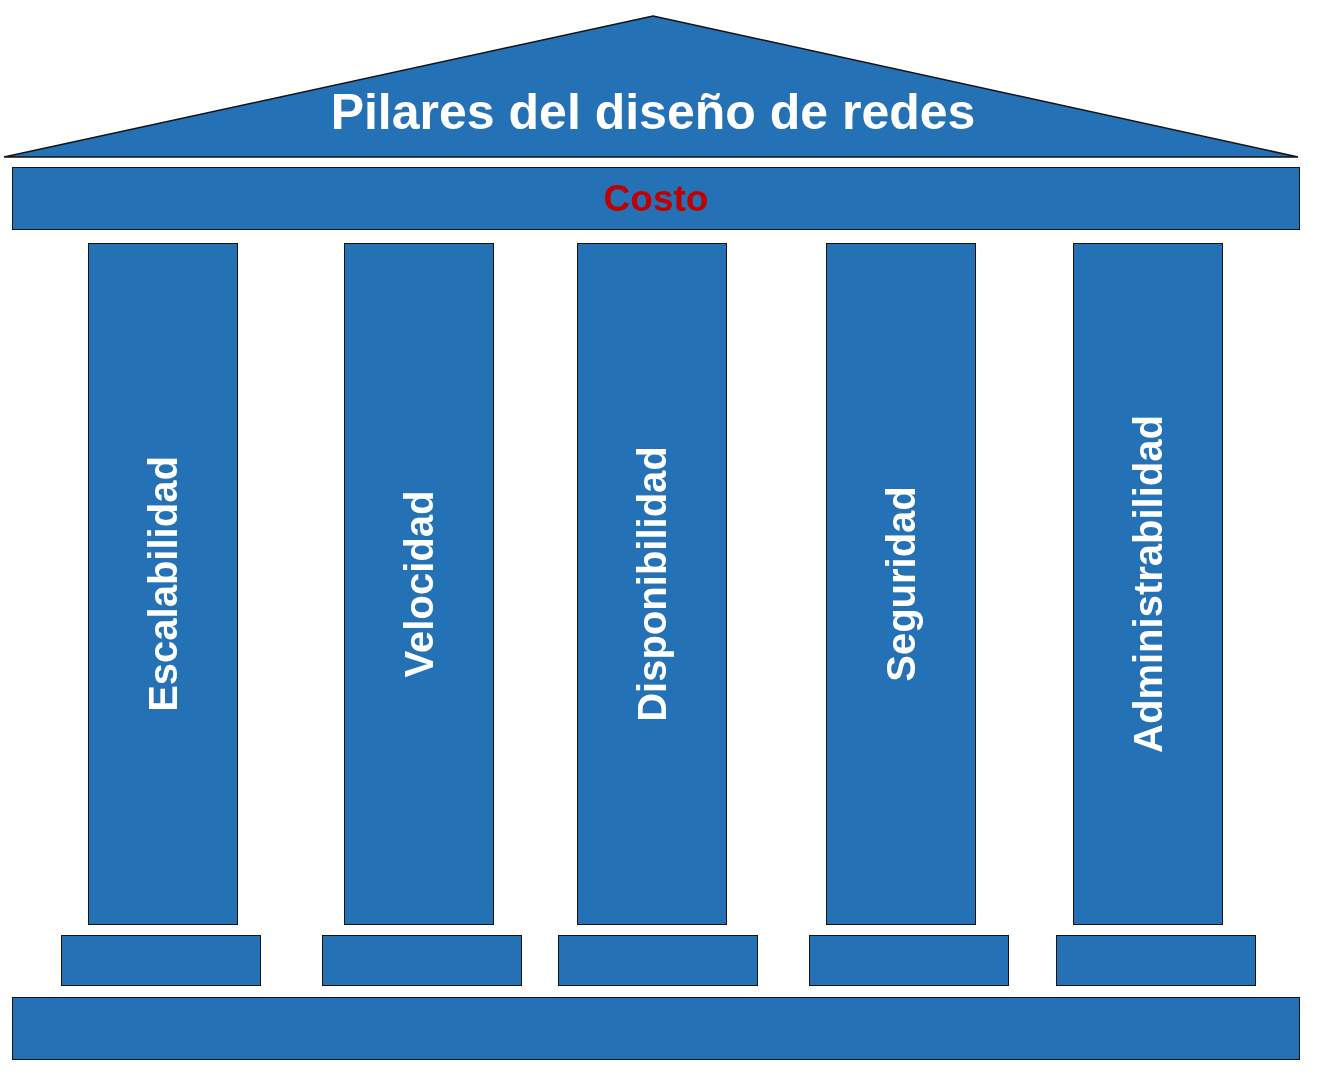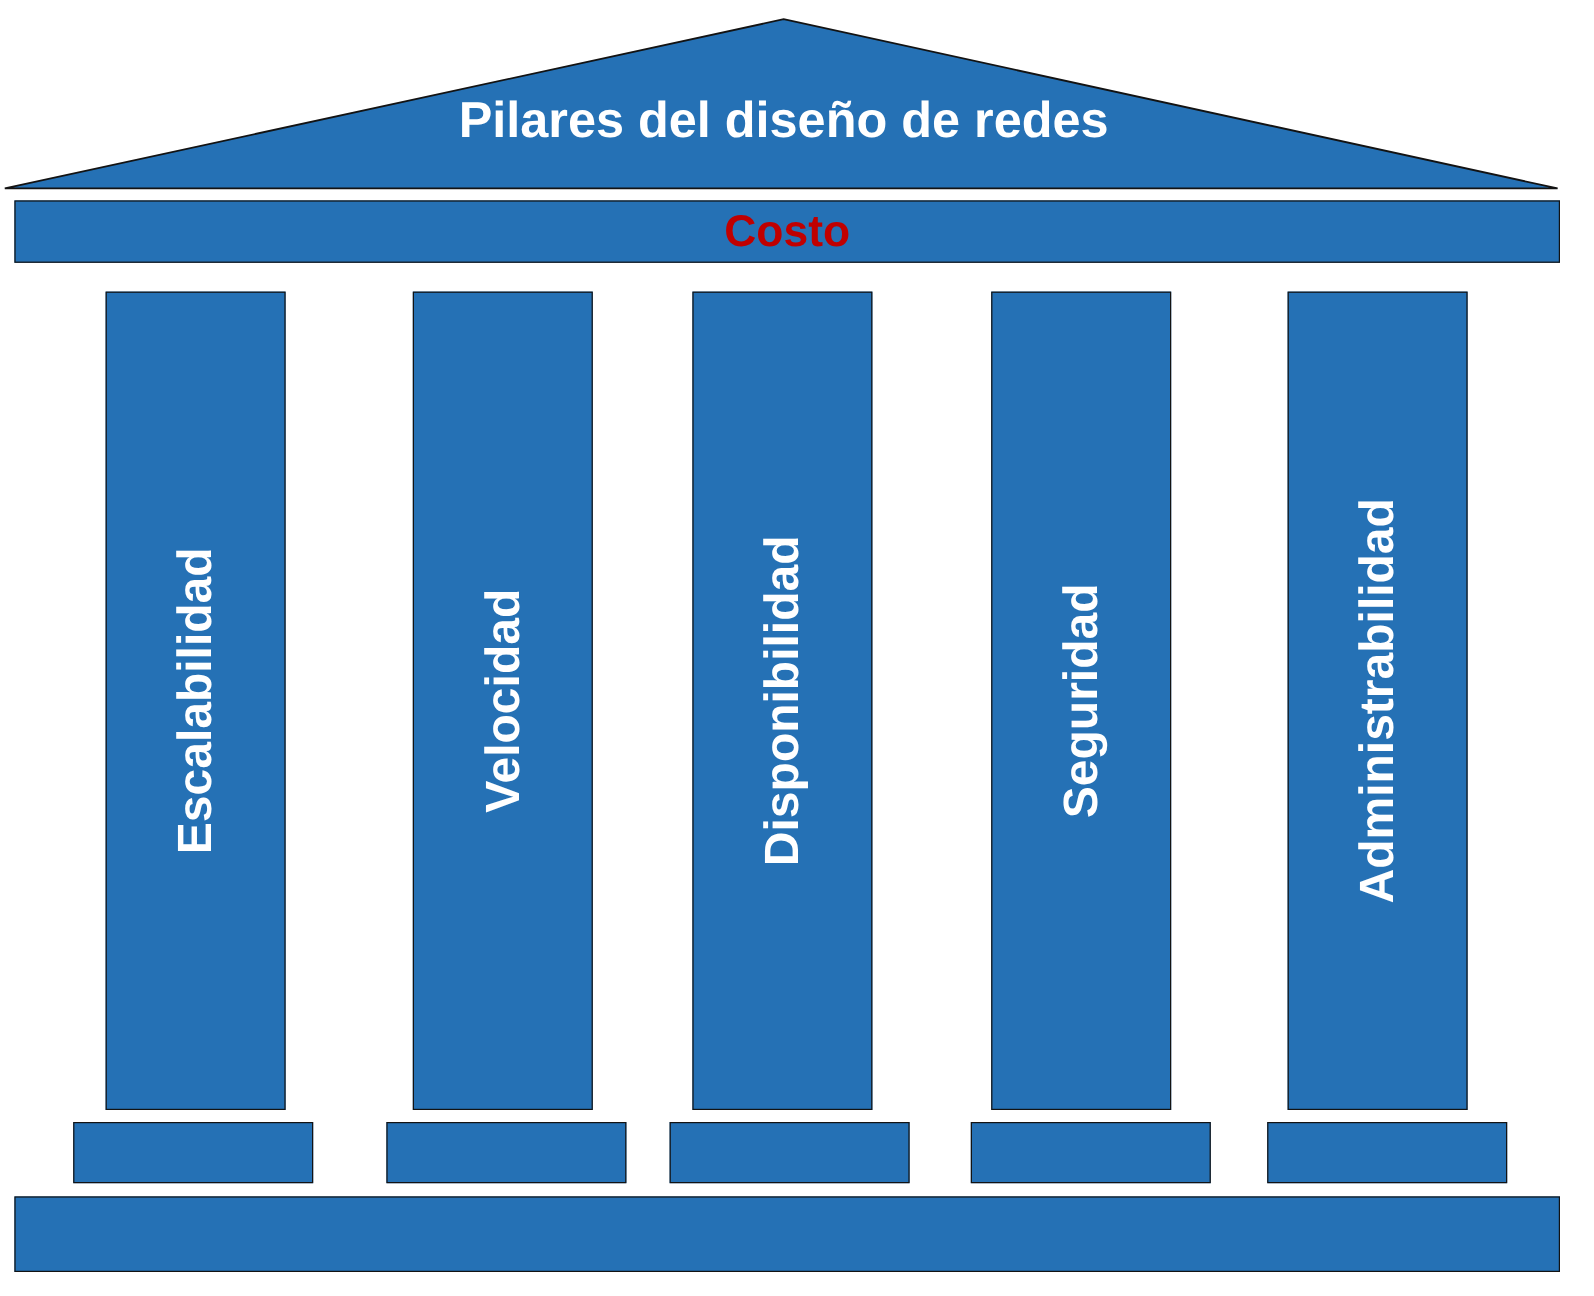--- a/index.html
+++ b/index.html
@@ -23,27 +23,27 @@
   .pediment{
     position:absolute;left:0;top:0;width:1328px;height:170px;
     display:block;
   }
   .pediment polygon{
     fill:var(--shape-fill);
     stroke:var(--shape-border);
     stroke-width:1.5;
   }
   .title{
-    position:absolute;left:0;top:70px;width:1306px;height:60px;
+    position:absolute;left:0;top:82px;width:1306px;height:60px;
     display:flex;align-items:center;justify-content:center;
-    font-size:42px;font-weight:bold;color:var(--title-text);
+    font-size:50px;font-weight:bold;color:var(--title-text);
     letter-spacing:0px;white-space:nowrap;text-align:right;
   }
   .beam{
-    position:absolute;left:12px;top:167px;width:1288px;height:52px;
+    position:absolute;left:12px;top:167px;width:1288px;height:63px;
     background:var(--shape-fill);
     border:1.5px solid var(--shape-border);
     display:flex;align-items:center;justify-content:center;text-align:right;
   }
   .beam-label{
     font-size:37px;font-weight:bold;color:var(--beam-text);
     white-space:nowrap;
   }
   .pillar{
     position:absolute;top:243px;width:150px;height:682px;

